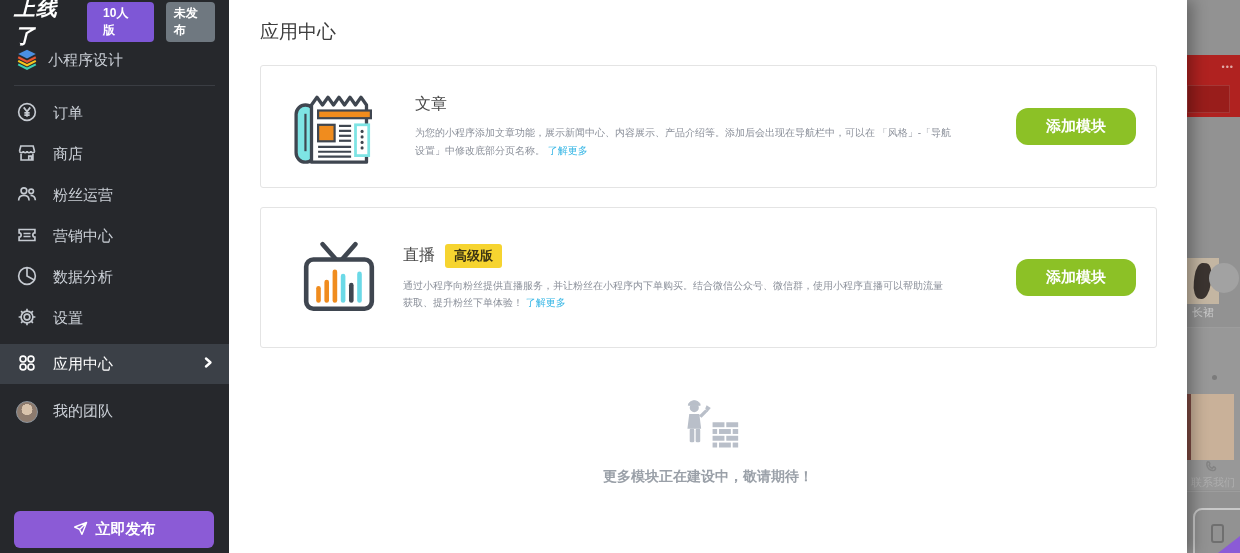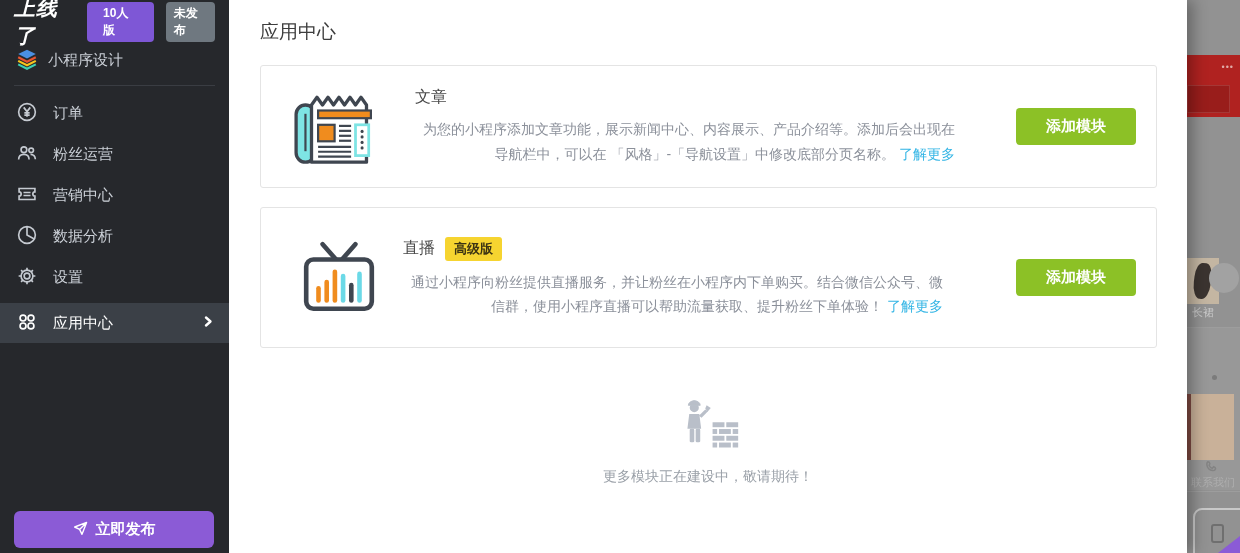--- a/index.html
+++ b/index.html
@@ -27,26 +27,26 @@
   .main { position:absolute; left:229px; top:0; width:958px; height:553px; background:#ffffff; z-index:2; box-shadow:6px 0 14px rgba(0,0,0,0.30); }
   .page-title { margin:19px 0 0 31px; font-size:19px; font-weight:500; color:#3d3d3d; }
   .card { margin:0 30px 0 31px; border:1px solid #e4e4e4; border-radius:3px; background:#fff; display:flex; align-items:center; padding:0 20px 0 28px; }
   .card.first { margin-top:20px; height:123px;gap:12px; }
   .card.second { margin-top:19px; height:141px; }
   .module-icon { flex:0 0 100px; width:100px; margin-right:14px; display:flex; justify-content:center; align-items:center; }
   .module-body { width:540px; }
   .module-name-row { display:flex; align-items:center; gap:10px; margin-bottom:9px; }
   .module-name { font-size:16px; color:#4a4a4a; }
   .premium-badge { background:#f6d430; color:#3c3413; font-size:13px; font-weight:bold; padding:3px 9px; border-radius:3px;text-align:center; }
-  .module-desc { font-size:14px; color:#8b909a; line-height:1.72;text-align:right; }
+  .module-desc { font-size:10px; color:#8b909a; line-height:1.72; }
   .learn-more { color:#33b5e5; cursor:pointer; text-decoration:none; }
-  .add-btn { margin-left:auto; width:120px; height:37px; background:#8cc126; border:none; border-radius:4px; color:#fff; font-size:15px; font-weight:bold; cursor:pointer; font-family:inherit; }
+  .add-btn { margin-left:auto; width:120px; height:37px; background:#8cc126; border:none; border-radius:12px; color:#fff; font-size:15px; font-weight:bold; cursor:pointer; font-family:inherit; }
 
   .coming { text-align:center; margin-top:46px; }
-  .coming-text { font-size:14px; color:#9aa0a8; margin-top:8px; }
+  .coming-text { font-size:14px; color:#9aa0a8; margin-top:8px;font-weight:bold; }
 
   
   .preview { position:absolute; right:0; top:0; width:53px; height:553px; background:#929292; z-index:1; overflow:hidden; }
   .p-red { position:absolute; top:55px; left:0; right:0; height:62px; background:#b02220; }
   .p-dots { position:absolute; top:7px; right:6px; color:#e0aaa6; font-size:9px; letter-spacing:1px; }
   .p-red-inner { position:absolute; top:30px; left:0; right:10px; bottom:4px; background:rgba(0,0,0,0.13); border:1px solid rgba(255,255,255,0.12); }
   .p-photo { position:absolute; top:258px; left:0; width:32px; height:46px; background:#c4b6a2; }
   .p-photo::after { content:""; position:absolute; left:7px; top:5px; width:17px; height:36px; background:#3b3430; border-radius:40% 40% 45% 45%; transform:rotate(7deg); }
   .p-circle { position:absolute; top:263px; right:1px; width:30px; height:30px; border-radius:50%; background:#a2a2a2; }
   .p-label1 { position:absolute; top:305px; left:5px; font-size:11px; color:#c9c9c9; }
@@ -91,20 +91,30 @@
     <div class="side-item">
       <span>
         <svg width="22" height="22" viewBox="0 0 20 20" fill="none" stroke="#c5cad1" stroke-width="1.5">
           <circle cx="10" cy="10" r="7.6"></circle>
           <path d="M7 5.8l3 3.8 3-3.8M10 9.6v4.8M7.6 10.8h4.8M7.6 12.8h4.8"></path>
         </svg>
       </span>
       <span>订单</span>
     </div>
 
+    <div class="side-item">
+      <span>
+        <svg width="22" height="22" viewBox="0 0 20 20" fill="none" stroke="#c5cad1" stroke-width="1.5">
+          <path d="M3.2 8.2L4.4 3.6h11.2l1.2 4.6"></path>
+          <path d="M3.2 8.2a1.75 1.75 0 003.45 0a1.75 1.75 0 003.45 0a1.75 1.75 0 003.45 0a1.75 1.75 0 003.45 0"></path>
+          <path d="M4.6 10.6v5.8h10.8v-5.8M11.6 16.2v-3.4H14v3.4"></path>
+        </svg>
+      </span>
+      <span>商店</span>
+    </div>
 
     <div class="side-item">
       <span>
         <svg width="22" height="22" viewBox="0 0 20 20" fill="none" stroke="#c5cad1" stroke-width="1.5">
           <circle cx="7.2" cy="7" r="2.6"></circle>
           <path d="M2.4 16c0-3.1 2.1-4.8 4.8-4.8 2.6 0 4.7 1.7 4.7 4.8"></path>
           <circle cx="13.8" cy="7.6" r="2.1"></circle>
           <path d="M13.2 11.4c2.3 0 4.2 1.4 4.4 4.3"></path>
         </svg>
       </span>
@@ -152,20 +162,24 @@
         </svg>
       </span>
       <span>应用中心</span>
       <span class="chev">
         <svg width="14" height="14" viewBox="0 0 14 14" fill="none" stroke="#ffffff" stroke-width="2.4" stroke-linecap="round" stroke-linejoin="round">
           <path d="M5 3l4.5 4L5 11"></path>
         </svg>
       </span>
     </div>
 
+    <div class="side-item team">
+      <span class="avatar-wrap"></span>
+      <span>我的团队</span>
+    </div>
 
     <button class="publish-btn">
       <span>
         <svg width="15" height="15" viewBox="0 0 16 16" fill="none" stroke="#ffffff" stroke-width="1.5" stroke-linejoin="round">
           <path d="M14.5 1.5L7 9M14.5 1.5L9.6 14.2 7 9 1.8 6.4z"></path>
         </svg>
       </span>
       <span>立即发布</span>
     </button>
   </aside>

